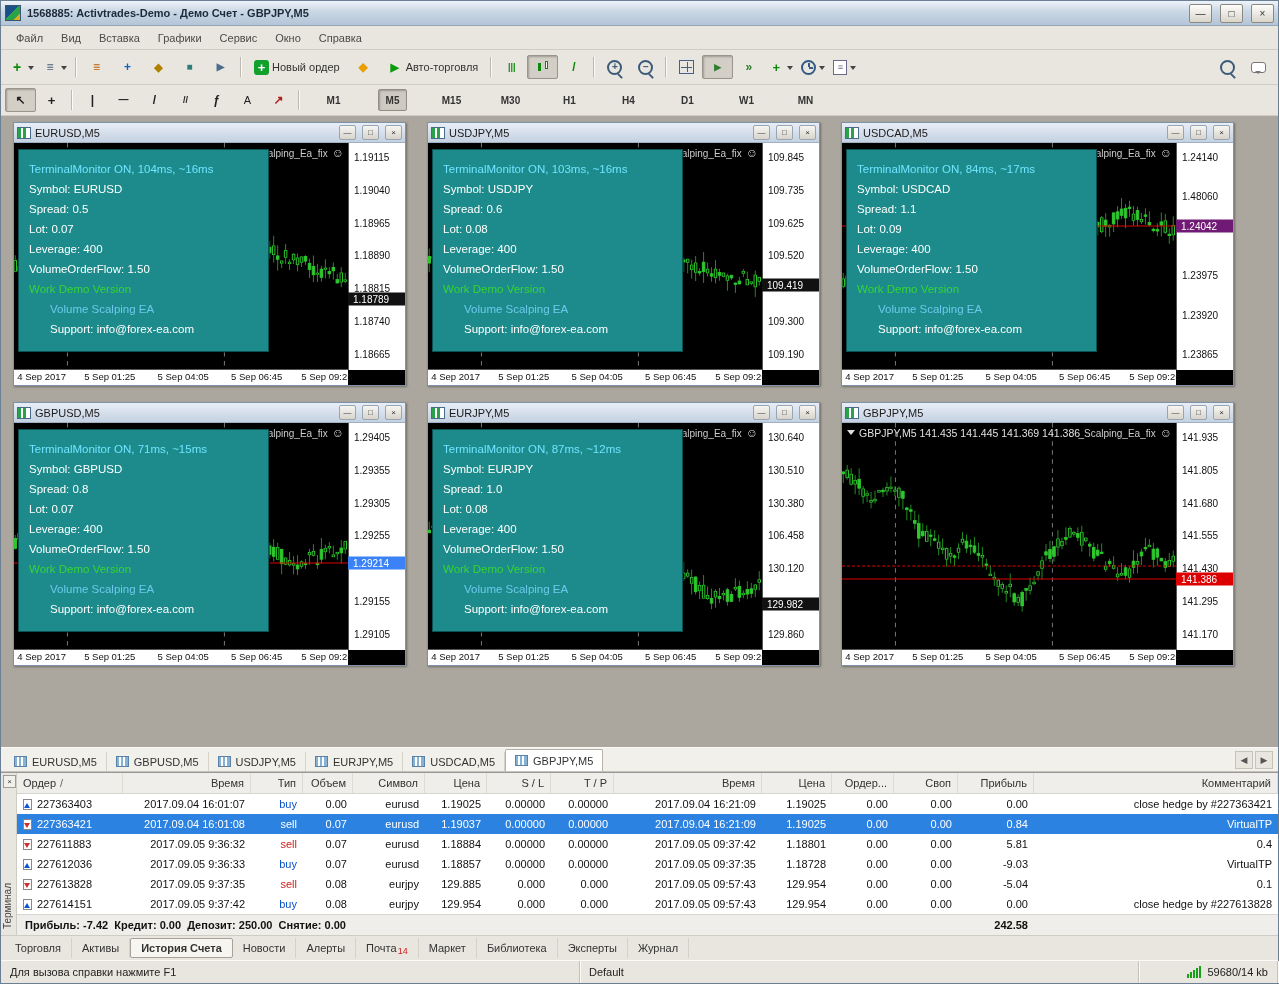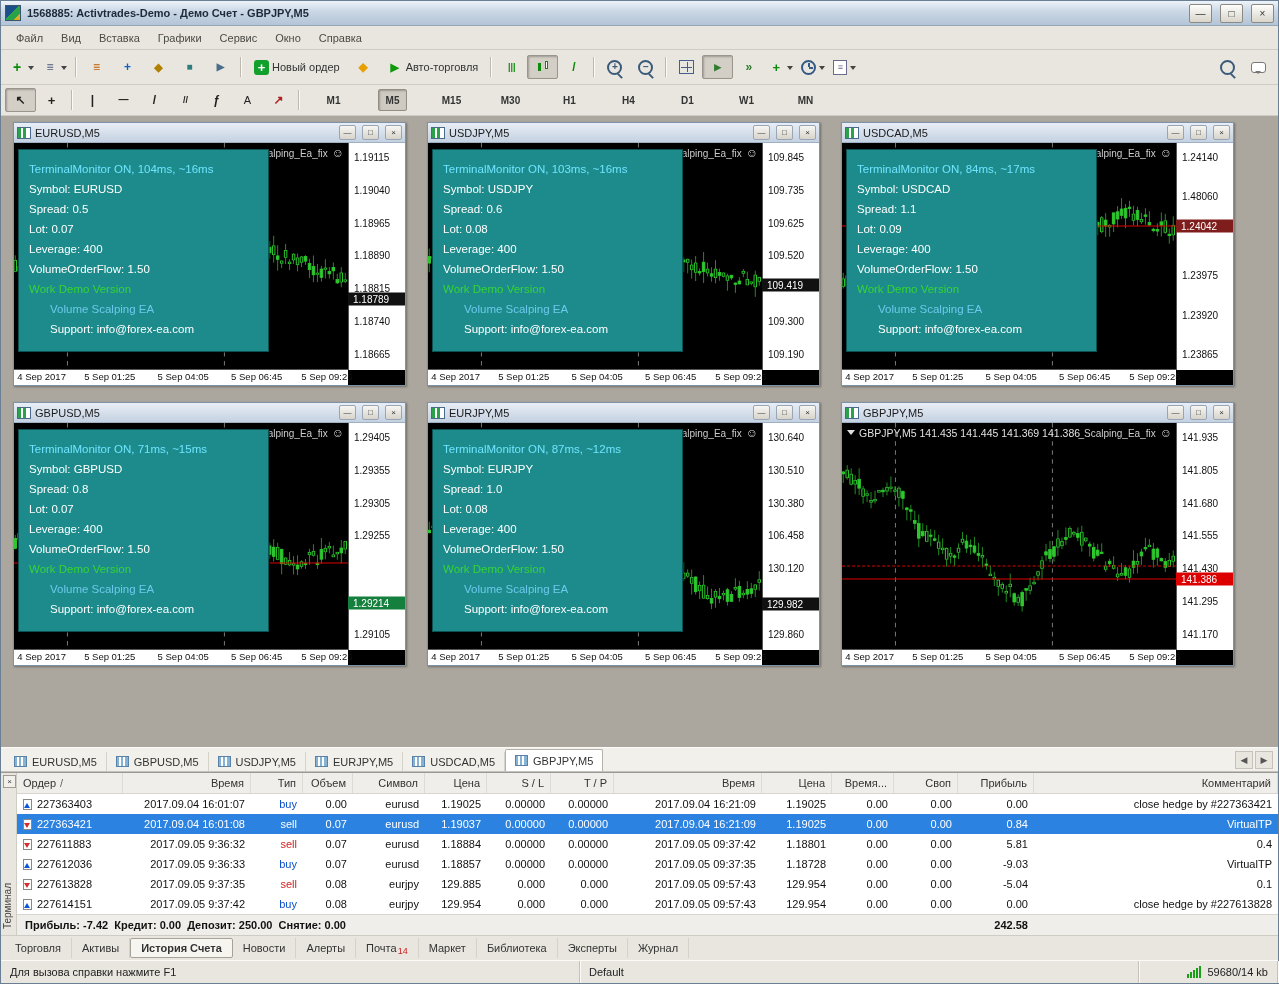--- a/index.html
+++ b/index.html
@@ -932,21 +932,21 @@
             </div>
           </div>
           <div class="scale">
             <span class="slabel">1.24140</span>
             <span class="slabel">1.48060</span>
             <span class="slabel"></span>
             <span class="slabel">1.23975</span>
             <span class="slabel">1.23920</span>
             <span class="slabel">1.23865</span>
           </div>
-          <div class="badge" style="top: calc(36.4% - 5.46px); background: #7f1d1d;">1.24042</div>
+          <div class="badge" style="top: calc(36.4% - 5.46px); background: #701a75;">1.24042</div>
           <div class="times">
             <span style="left: 1%;">4 Sep 2017</span>
             <span style="left: 21%;">5 Sep 01:25</span>
             <span style="left: 43%;">5 Sep 04:05</span>
             <span style="left: 65%;">5 Sep 06:45</span>
             <span style="left: 86%;">5 Sep 09:25</span>
           </div>
         </div>
       </div>
       <div class="cwin">
@@ -1150,21 +1150,21 @@
           </div>
           <div class="scale">
             <span class="slabel">1.29405</span>
             <span class="slabel">1.29355</span>
             <span class="slabel">1.29305</span>
             <span class="slabel">1.29255</span>
             <span class="slabel"></span>
             <span class="slabel">1.29155</span>
             <span class="slabel">1.29105</span>
           </div>
-          <div class="badge" style="top: calc(61.6% - 9.24px); background: #15803d; margin-top: 40px;">1.29214</div>
+          <div class="badge" style="top: calc(61.6% - 9.24px); background: #3b82f6;">1.29214</div>
           <div class="times">
             <span style="left: 1%;">4 Sep 2017</span>
             <span style="left: 21%;">5 Sep 01:25</span>
             <span style="left: 43%;">5 Sep 04:05</span>
             <span style="left: 65%;">5 Sep 06:45</span>
             <span style="left: 86%;">5 Sep 09:25</span>
           </div>
         </div>
       </div>
       <div class="cwin">
@@ -1660,21 +1660,21 @@
           <div class="hcell c7">
             <span>T / P</span>
           </div>
           <div class="hcell c8">
             <span>Время</span>
           </div>
           <div class="hcell c9">
             <span>Цена</span>
           </div>
           <div class="hcell c10">
-            <span>Время...</span>
+            <span>Ордер...</span>
           </div>
           <div class="hcell c11">
             <span>Своп</span>
           </div>
           <div class="hcell c12">
             <span>Прибыль</span>
           </div>
           <div class="hcell c13">
             <span>Комментарий</span>
           </div>

